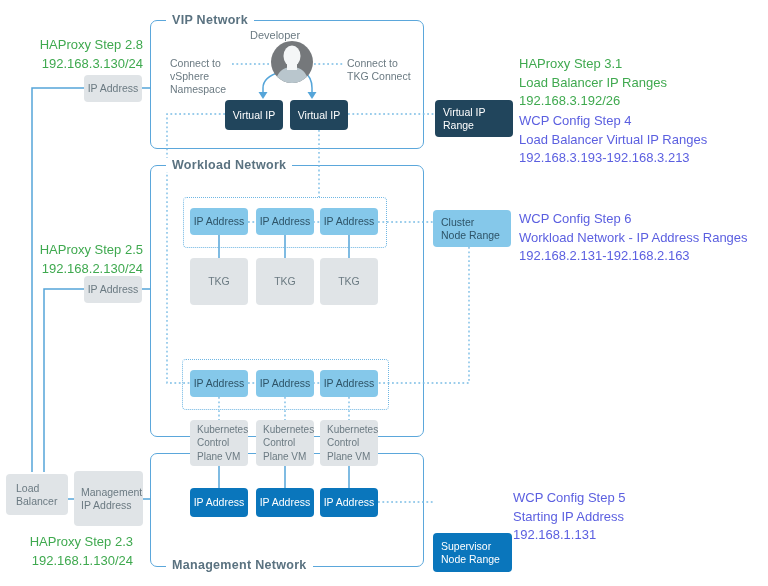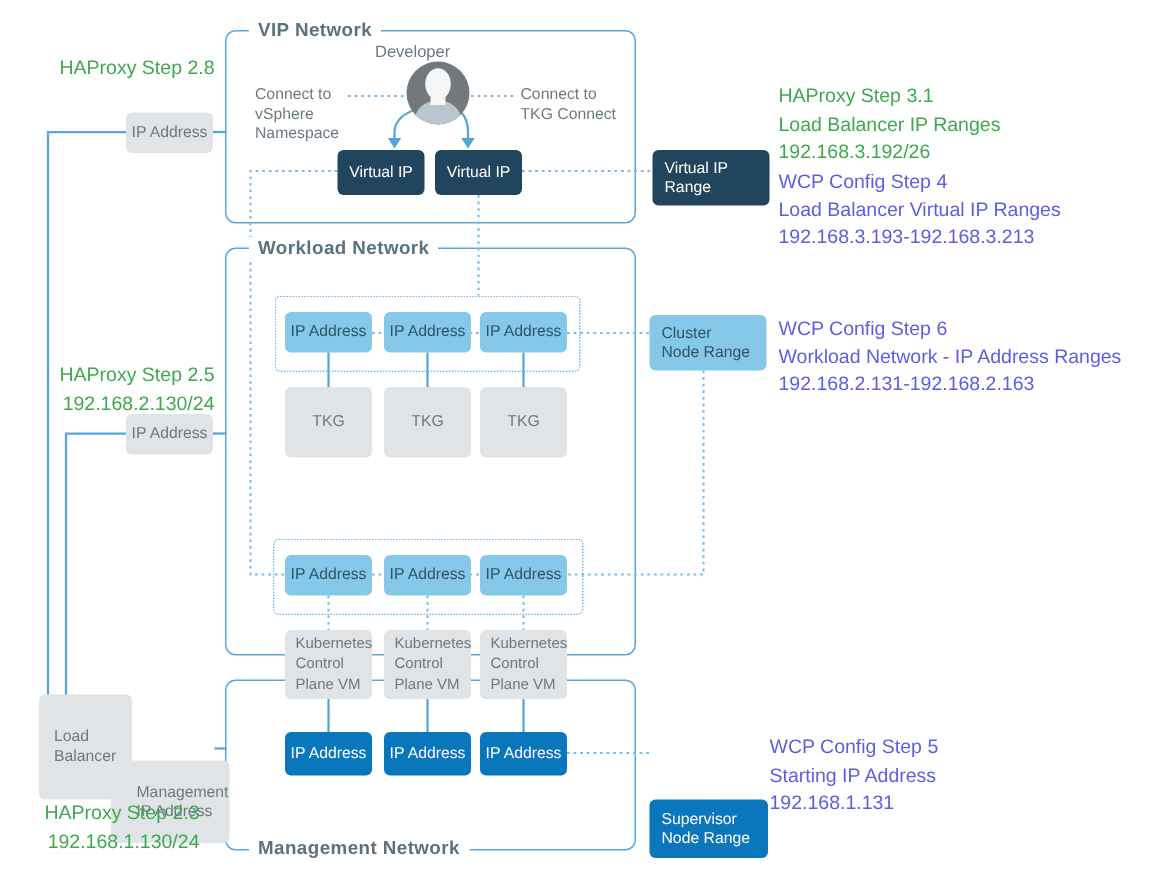--- a/index.html
+++ b/index.html
@@ -122,25 +122,25 @@
     <span>Virtual IP</span>
     <span>Range</span>
   </div>
 
   <div class="box gray" style="left:84px;top:75px;width:58px;height:27px;">
       <span>IP Address</span>
     </div>
   <div class="box gray" style="left:84px;top:276px;width:58px;height:27px;">
       <span>IP Address</span>
     </div>
-  <div class="box gray left-align" style="left:6px;top:463px;width:62px;height:70px;padding-left:10px;width:52px;margin-left:20px;">
+  <div class="box gray left-align" style="left:6px;top:474px;width:62px;height:41px;padding-left:10px;width:52px;">
     <span>Load</span>
     <span>Balancer</span>
   </div>
-  <div class="box gray left-align" style="left:74px;top:471px;width:62px;height:55px;padding-left:17px;margin-top:36px;">
+  <div class="box gray left-align" style="left:74px;top:471px;width:62px;height:55px;padding-left:7px;">
     <span>Management</span>
     <span>IP Address</span>
   </div>
 
   <div class="box lblue" style="left:190px;top:208px;width:58px;height:27px;">
       <span>IP Address</span>
     </div>
   <div class="box lblue" style="left:256px;top:208px;width:58px;height:27px;">
       <span>IP Address</span>
     </div>
@@ -198,20 +198,21 @@
   <div class="box blue" style="left:320px;top:488px;width:58px;height:29px;">
       <span>IP Address</span>
     </div>
   <div class="box blue left-align" style="left:433px;top:489px;width:71px;height:39px;margin-top:44px;">
     <span>Supervisor</span>
     <span>Node Range</span>
   </div>
 
   <div class="ann green ann-right-align" style="left:20px;top:36px;width:123px;">
     <div>HAProxy Step 2.8</div>
+    <div>192.168.3.130/24</div>
   </div>
   <div class="ann green ann-right-align" style="left:20px;top:241px;width:123px;">
     <div>HAProxy Step 2.5</div>
     <div>192.168.2.130/24</div>
   </div>
   <div class="ann green ann-right-align" style="left:10px;top:533px;width:123px;">
     <div>HAProxy Step 2.3</div>
     <div>192.168.1.130/24</div>
   </div>
 

